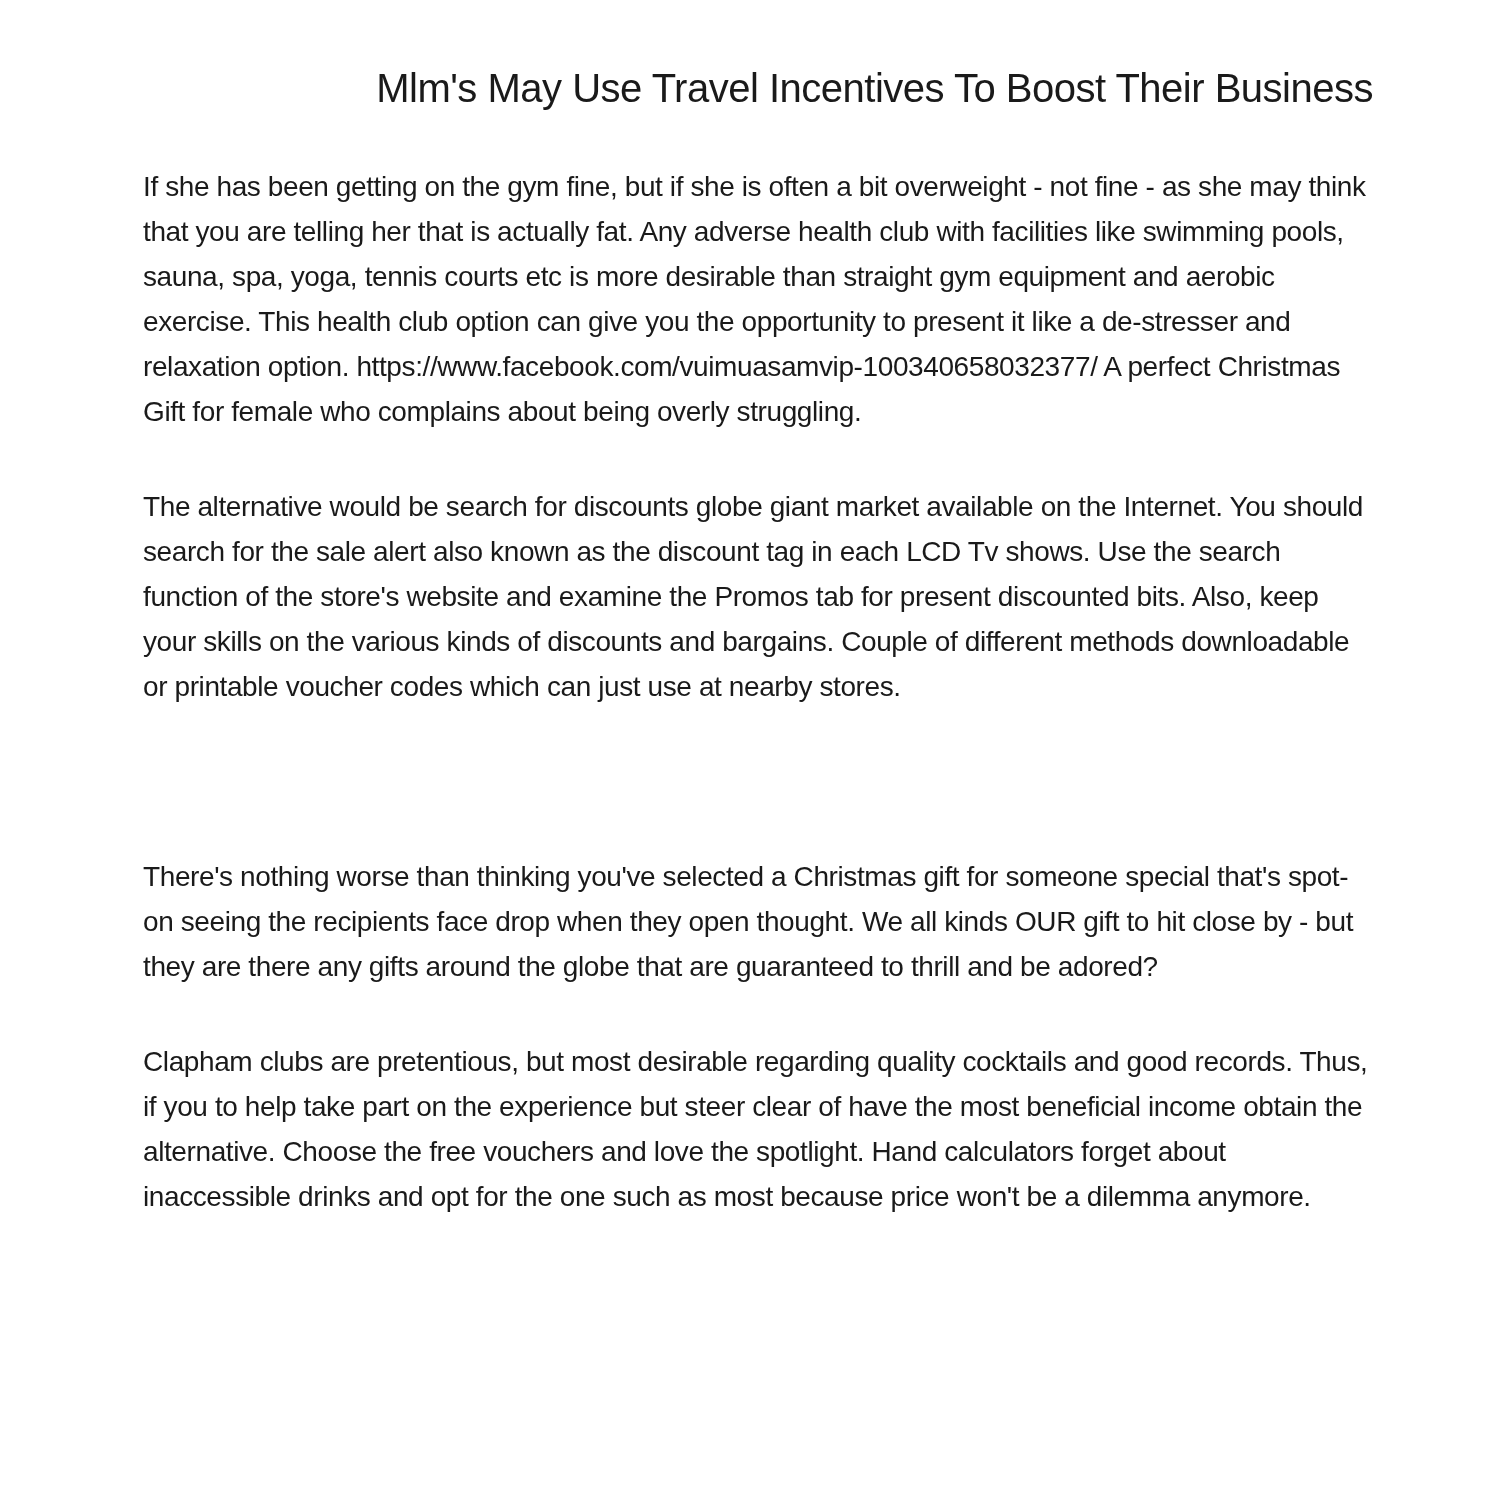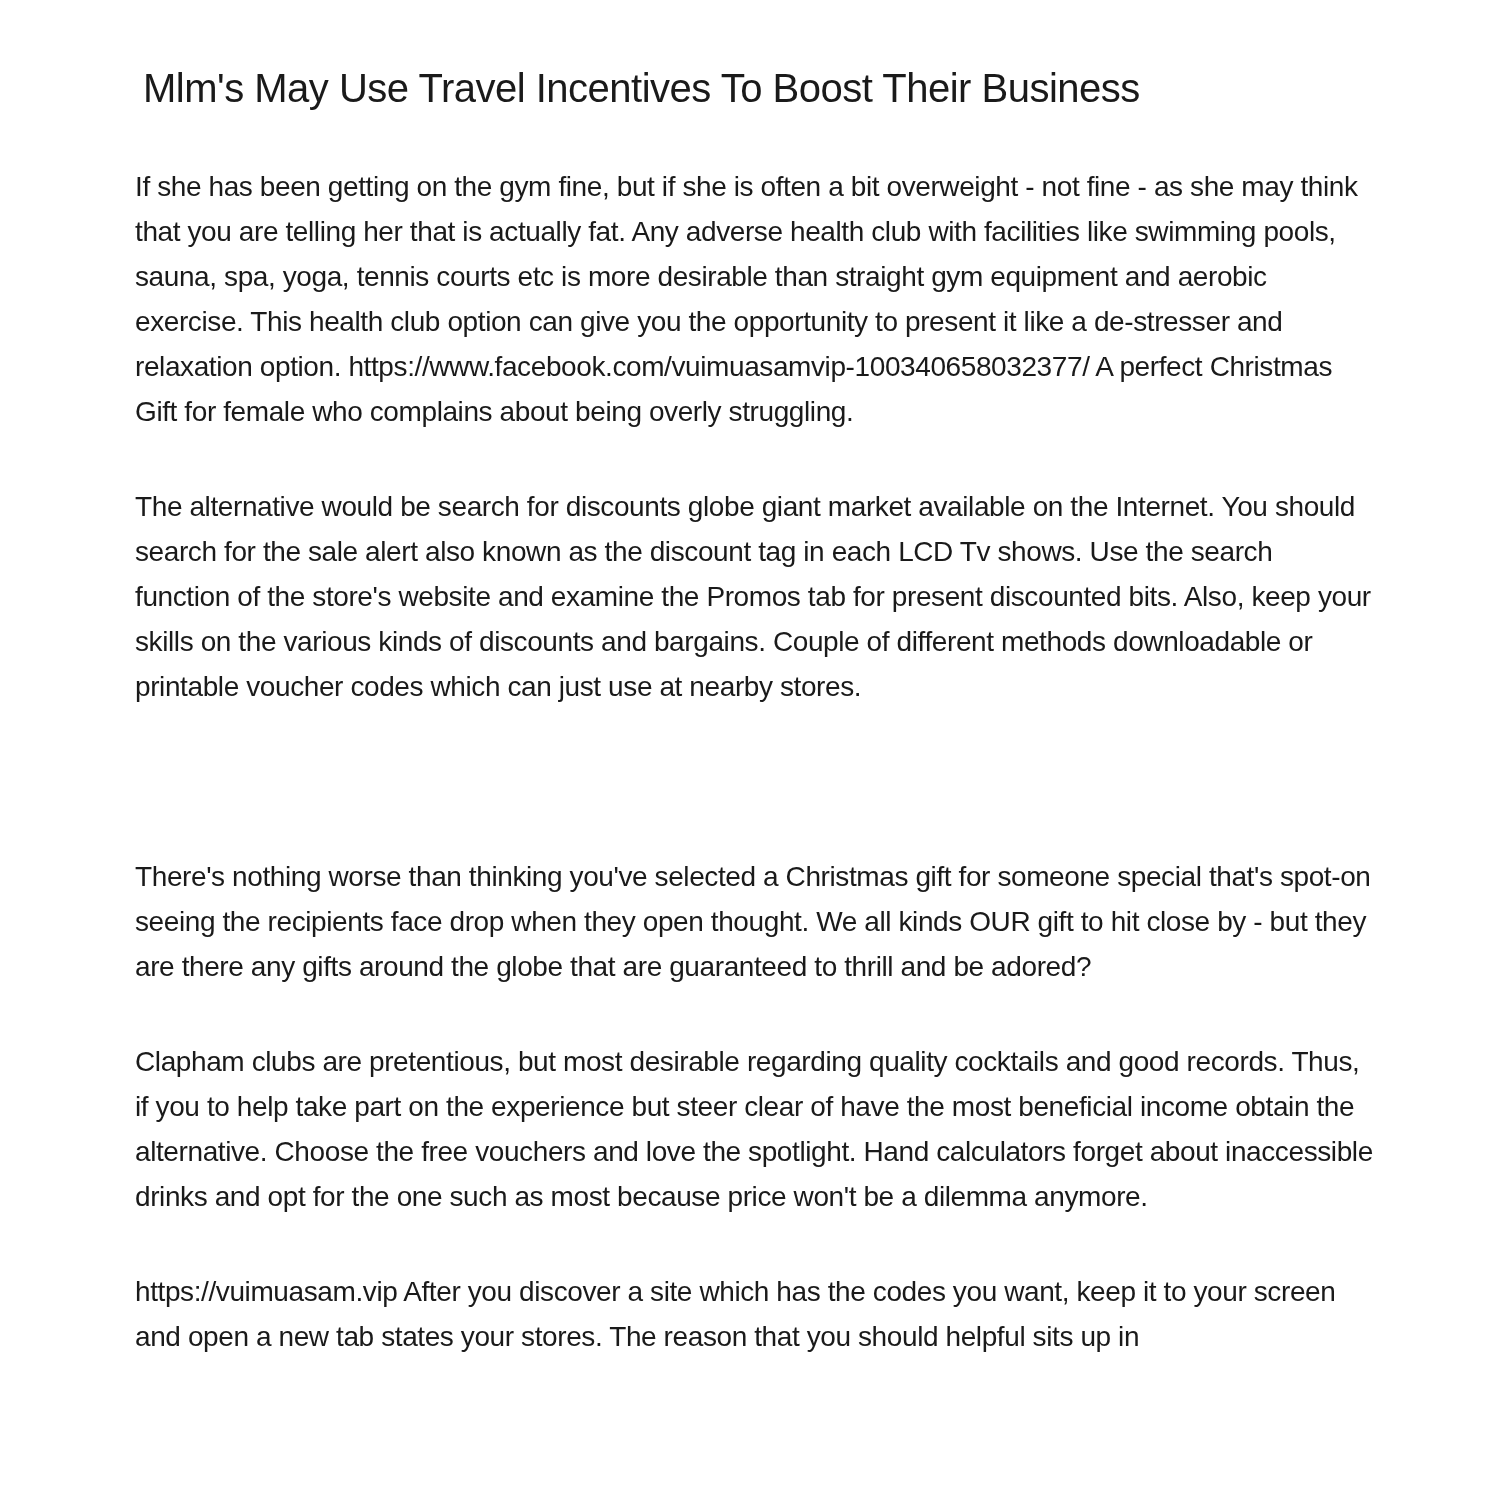--- a/index.html
+++ b/index.html
@@ -23,23 +23,24 @@
     overflow: hidden;
   }
   .doc-title {
     margin: 0 0 50px 16px;
     font-size: 40px;
     font-weight: 400;
     line-height: 52px;
     letter-spacing: -0.5px;
     color: #1a1a1a;
     font-family: "Liberation Sans", sans-serif;
+    text-align: right;
   }
   .doc-paragraph {
-    margin: 0 0 50px 8px;
+    margin: 0 0 50px 16px;
     font-size: 28px;
     font-weight: 400;
     line-height: 45px;
     letter-spacing: -0.4px;
     color: #1a1a1a;
     font-family: "Liberation Sans", sans-serif;
     word-wrap: break-word;
   }
   .blank-block {
     height: 45px;
@@ -55,14 +56,13 @@
   <p class="doc-paragraph">If she has been getting on the gym fine, but if she is often a bit overweight - not fine - as she may think that you are telling her that is actually fat. Any adverse health club with facilities like swimming pools, sauna, spa, yoga, tennis courts etc is more desirable than straight gym equipment and aerobic exercise. This health club option can give you the opportunity to present it like a de-stresser and relaxation option. https://www.facebook.com/vuimuasamvip-100340658032377/ A perfect Christmas Gift for female who complains about being overly struggling.</p>
 
   <p class="doc-paragraph">The alternative would be search for discounts globe giant market available on the Internet. You should search for the sale alert also known as the discount tag in each LCD Tv shows. Use the search function of the store's website and examine the Promos tab for present discounted bits. Also, keep your skills on the various kinds of discounts and bargains. Couple of different methods downloadable or printable voucher codes which can just use at nearby stores.</p>
 
   <div class="blank-block"></div>
 
   <p class="doc-paragraph">There's nothing worse than thinking you've selected a Christmas gift for someone special that's spot-on seeing the recipients face drop when they open thought. We all kinds OUR gift to hit close by - but they are there any gifts around the globe that are guaranteed to thrill and be adored?</p>
 
   <p class="doc-paragraph">Clapham clubs are pretentious, but most desirable regarding quality cocktails and good records. Thus, if you to help take part on the experience but steer clear of have the most beneficial income obtain the alternative. Choose the free vouchers and love the spotlight. Hand calculators forget about inaccessible drinks and opt for the one such as most because price won't be a dilemma anymore.</p>
 
-  <p class="doc-paragraph">https://vuimuasam.vip After you discover a site which has the codes you want, keep it to your screen and open a new tab states your stores. The reason that you should helpful sits up in</p>
 </div>
 
 </body></html>

